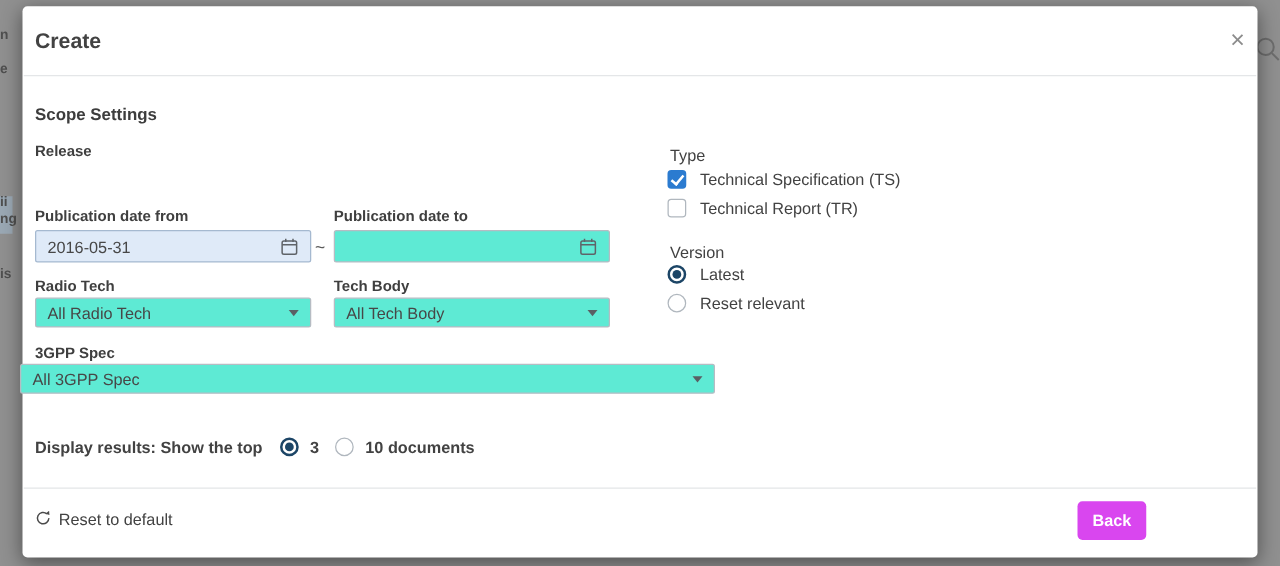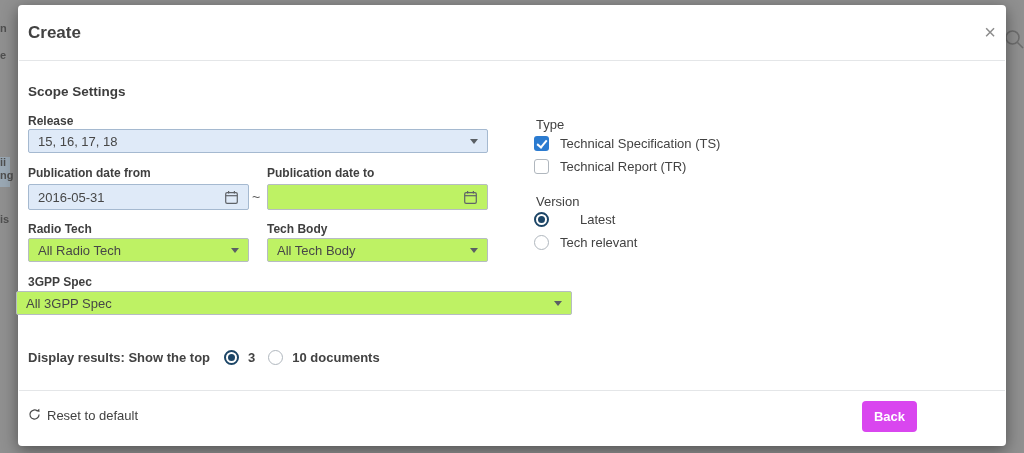--- a/index.html
+++ b/index.html
@@ -20,21 +20,21 @@
   .dlg-title { left:28px; top:23px; font-size:17px; font-weight:700; color:#424242; }
   .close-btn { left:978px; top:20px; width:24px; height:24px; display:flex; align-items:center; justify-content:center;
                font-size:20px; color:#8c8c8c; cursor:pointer; }
   .divider { height:1px; background:#e4e6e8; }
   .div-top { left:19px; top:60px; width:986px; }
   .div-bottom { left:19px; top:390px; width:986px; }
 
   .section-title { left:28px; top:84px; font-size:13.5px; font-weight:700; color:#3d3d3d; }
 
   .fld-label { font-size:12px; font-weight:700; color:#3f3f3f; }
-  .select, .datefield { height:24px; border:1px solid #b6bcc3; border-radius:2px; background:#bef264;
+  .select, .datefield { height:24px; border:1px solid #b6bcc3; border-radius:2px; background:#5eead4;
            display:flex; align-items:center; padding:0 9px; font-size:13px; color:#474747; cursor:pointer; }
   .datefield { height:26px; }
   .filled { background:#dfeaf8; border-color:#a5b9d0; }
   .caret { margin-left:auto; width:0; height:0; border-left:4px solid transparent;
            border-right:4px solid transparent; border-top:5px solid #5a5f64; }
   .cal-icon { margin-left:auto; display:flex; cursor:pointer; }
   .tilde { font-size:14px; color:#5a5a5a; }
 
   .opt-row { display:flex; align-items:center; font-size:13px; color:#424242; }
   .group-label { font-size:13px; color:#424242; }
@@ -81,24 +81,20 @@
 
   <div class="modal"></div>
 
   <div class="abs dlg-title">Create</div>
   <div class="abs close-btn">×</div>
   <div class="abs divider div-top"></div>
 
   <div class="abs section-title">Scope Settings</div>
 
   <div class="abs fld-label" style="left:28px; top:114px;">Release</div>
-  <div class="abs select filled" style="left:28px; top:129px; width:460px;">
-    <span>15, 16, 17, 18</span>
-    <span class="caret"></span>
-  </div>
 
   <div class="abs fld-label" style="left:28px; top:166px;">Publication date from</div>
   <div class="abs fld-label" style="left:267px; top:166px;">Publication date to</div>
   <div class="abs datefield filled" style="left:28px; top:184px; width:221px;">
     <span>2016-05-31</span>
     <span class="cal-icon">
       <svg width="15" height="15" viewBox="0 0 15 15" fill="none" stroke="#5f6368" stroke-width="1.2">
         <rect x="1.7" y="2.7" width="11.6" height="10.6" rx="1.4"></rect>
         <line x1="1.7" y1="5.7" x2="13.3" y2="5.7"></line>
         <line x1="4.6" y1="1" x2="4.6" y2="3.6"></line>
@@ -148,27 +144,27 @@
   <div class="abs opt-row" style="left:534px; top:136px;">
     <span class="cb checked"></span>
     <span style="margin-left:11px;">Technical Specification (TS)</span>
   </div>
   <div class="abs opt-row" style="left:534px; top:159px;">
     <span class="cb unchecked"></span>
     <span style="margin-left:11px;">Technical Report (TR)</span>
   </div>
 
   <div class="abs group-label" style="left:536px; top:194px;">Version</div>
-  <div class="abs opt-row" style="left:534px; top:212px;gap:20px;">
+  <div class="abs opt-row" style="left:534px; top:212px;">
     <span class="radio on"></span>
     <span style="margin-left:11px;">Latest</span>
   </div>
   <div class="abs opt-row" style="left:534px; top:235px;">
     <span class="radio off"></span>
-    <span style="margin-left:11px;">Tech relevant</span>
+    <span style="margin-left:11px;">Reset relevant</span>
   </div>
 
   <div class="abs divider div-bottom"></div>
   <div class="abs reset-row">
     <span style="display:flex;">
       <svg width="13" height="13" viewBox="0 0 16 16" fill="none">
         <path d="M13.6 8a5.6 5.6 0 1 1-1.9-4.2" stroke="#4a4a4a" stroke-width="1.5"></path>
         <path d="M13.9 0.8 L14.2 5 L10.2 3.6 Z" fill="#4a4a4a"></path>
       </svg>
     </span>

